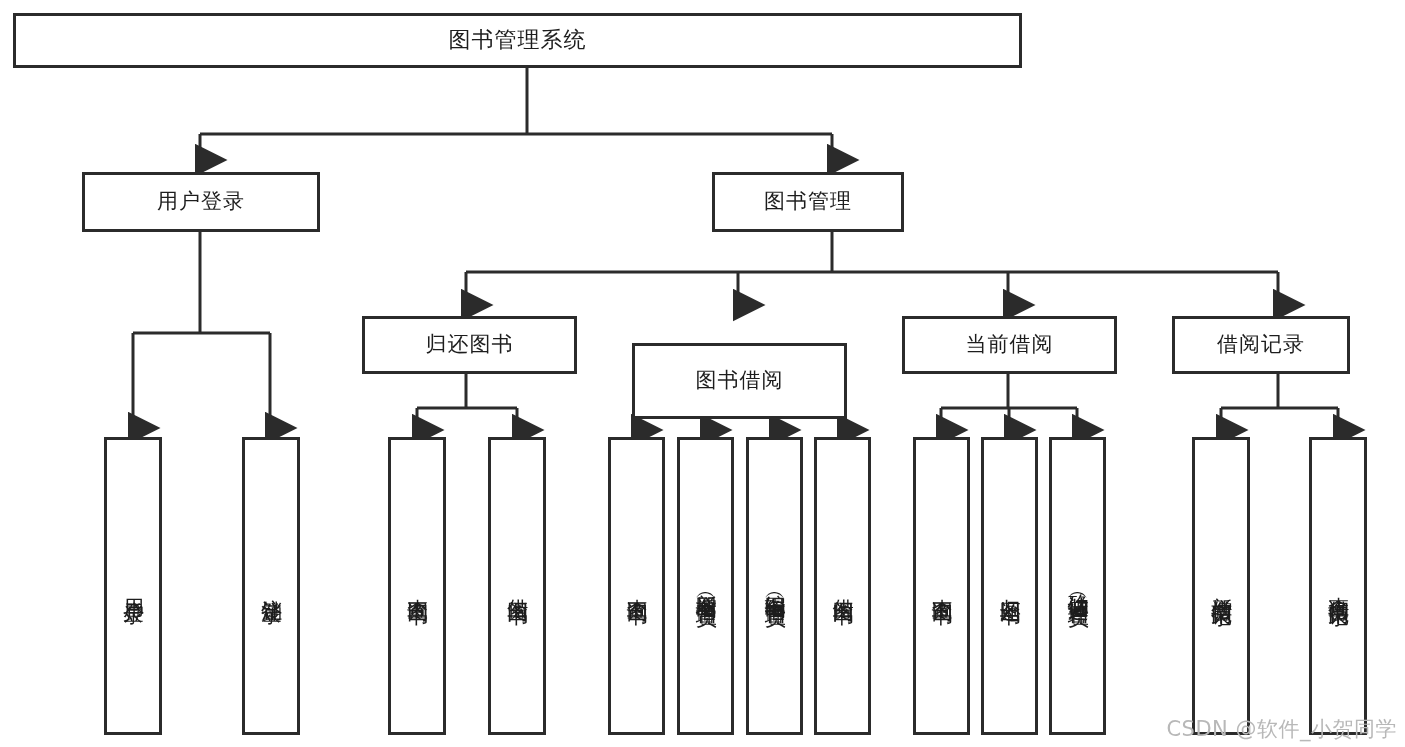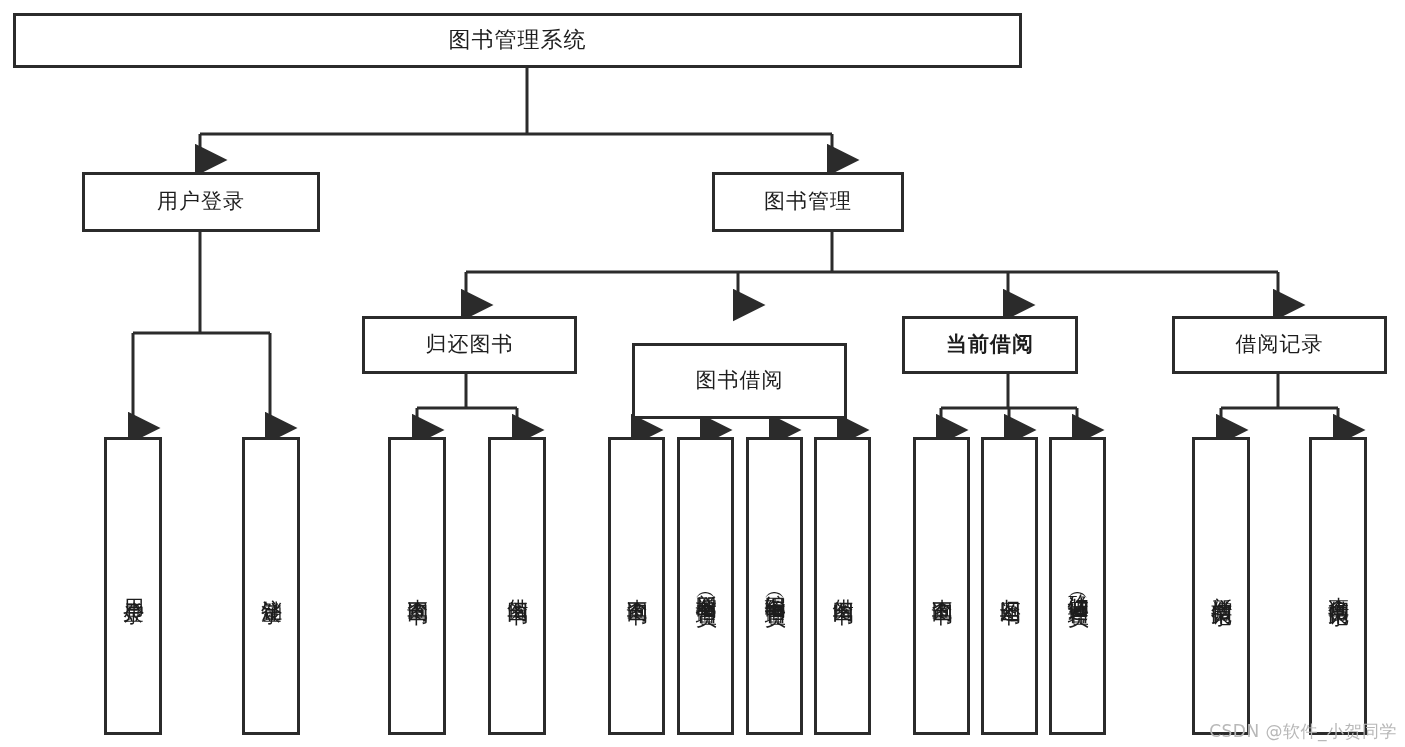--- a/index.html
+++ b/index.html
@@ -56,21 +56,21 @@
     display: block;
     text-align: center;
   }
   .node.root {
     font-size: 22px;
   }
   #watermark {
     position: absolute;
     right: 8px;
     bottom: 4px;
-    font-size: 17px;
+    font-size: 21px;
     color: #b8b8b8;
     letter-spacing: 0.5px;
     z-index: 5;
     white-space: nowrap;
   }
 </style>
 </head>
 <body>
 
 <div id="canvas">
@@ -125,22 +125,22 @@
     </g>
   </svg>
 
   <div class="node h root" style="left:13px; top:13px; width:1009px; height:55px;">图书管理系统</div>
 
   <div class="node h" style="left:82px; top:172px; width:238px; height:60px;">用户登录</div>
   <div class="node h" style="left:712px; top:172px; width:192px; height:60px;">图书管理</div>
 
   <div class="node h" style="left:362px; top:316px; width:215px; height:58px;">归还图书</div>
   <div class="node h" style="left:632px; top:316px; width:215px; height:76px;margin-top:27px;">图书借阅</div>
-  <div class="node h" style="left:902px; top:316px; width:176px; height:58px;font-weight:bold;">当前借阅</div>
-  <div class="node h" style="left:1172px; top:316px; width:215px; height:58px;">借阅记录</div>
+  <div class="node h" style="left:902px; top:316px; width:215px; height:58px;">当前借阅</div>
+  <div class="node h" style="left:1172px; top:316px; width:178px; height:58px;">借阅记录</div>
 
   <div class="node v" style="left:104px; top:437px; width:58px; height:298px;">
     <span class="vtext">用户登录</span>
   </div>
   <div class="node v" style="left:242px; top:437px; width:58px; height:298px;">
     <span class="vtext">注销登录</span>
   </div>
 
   <div class="node v" style="left:388px; top:437px; width:58px; height:298px;">
     <span class="vtext">查询图书</span>

